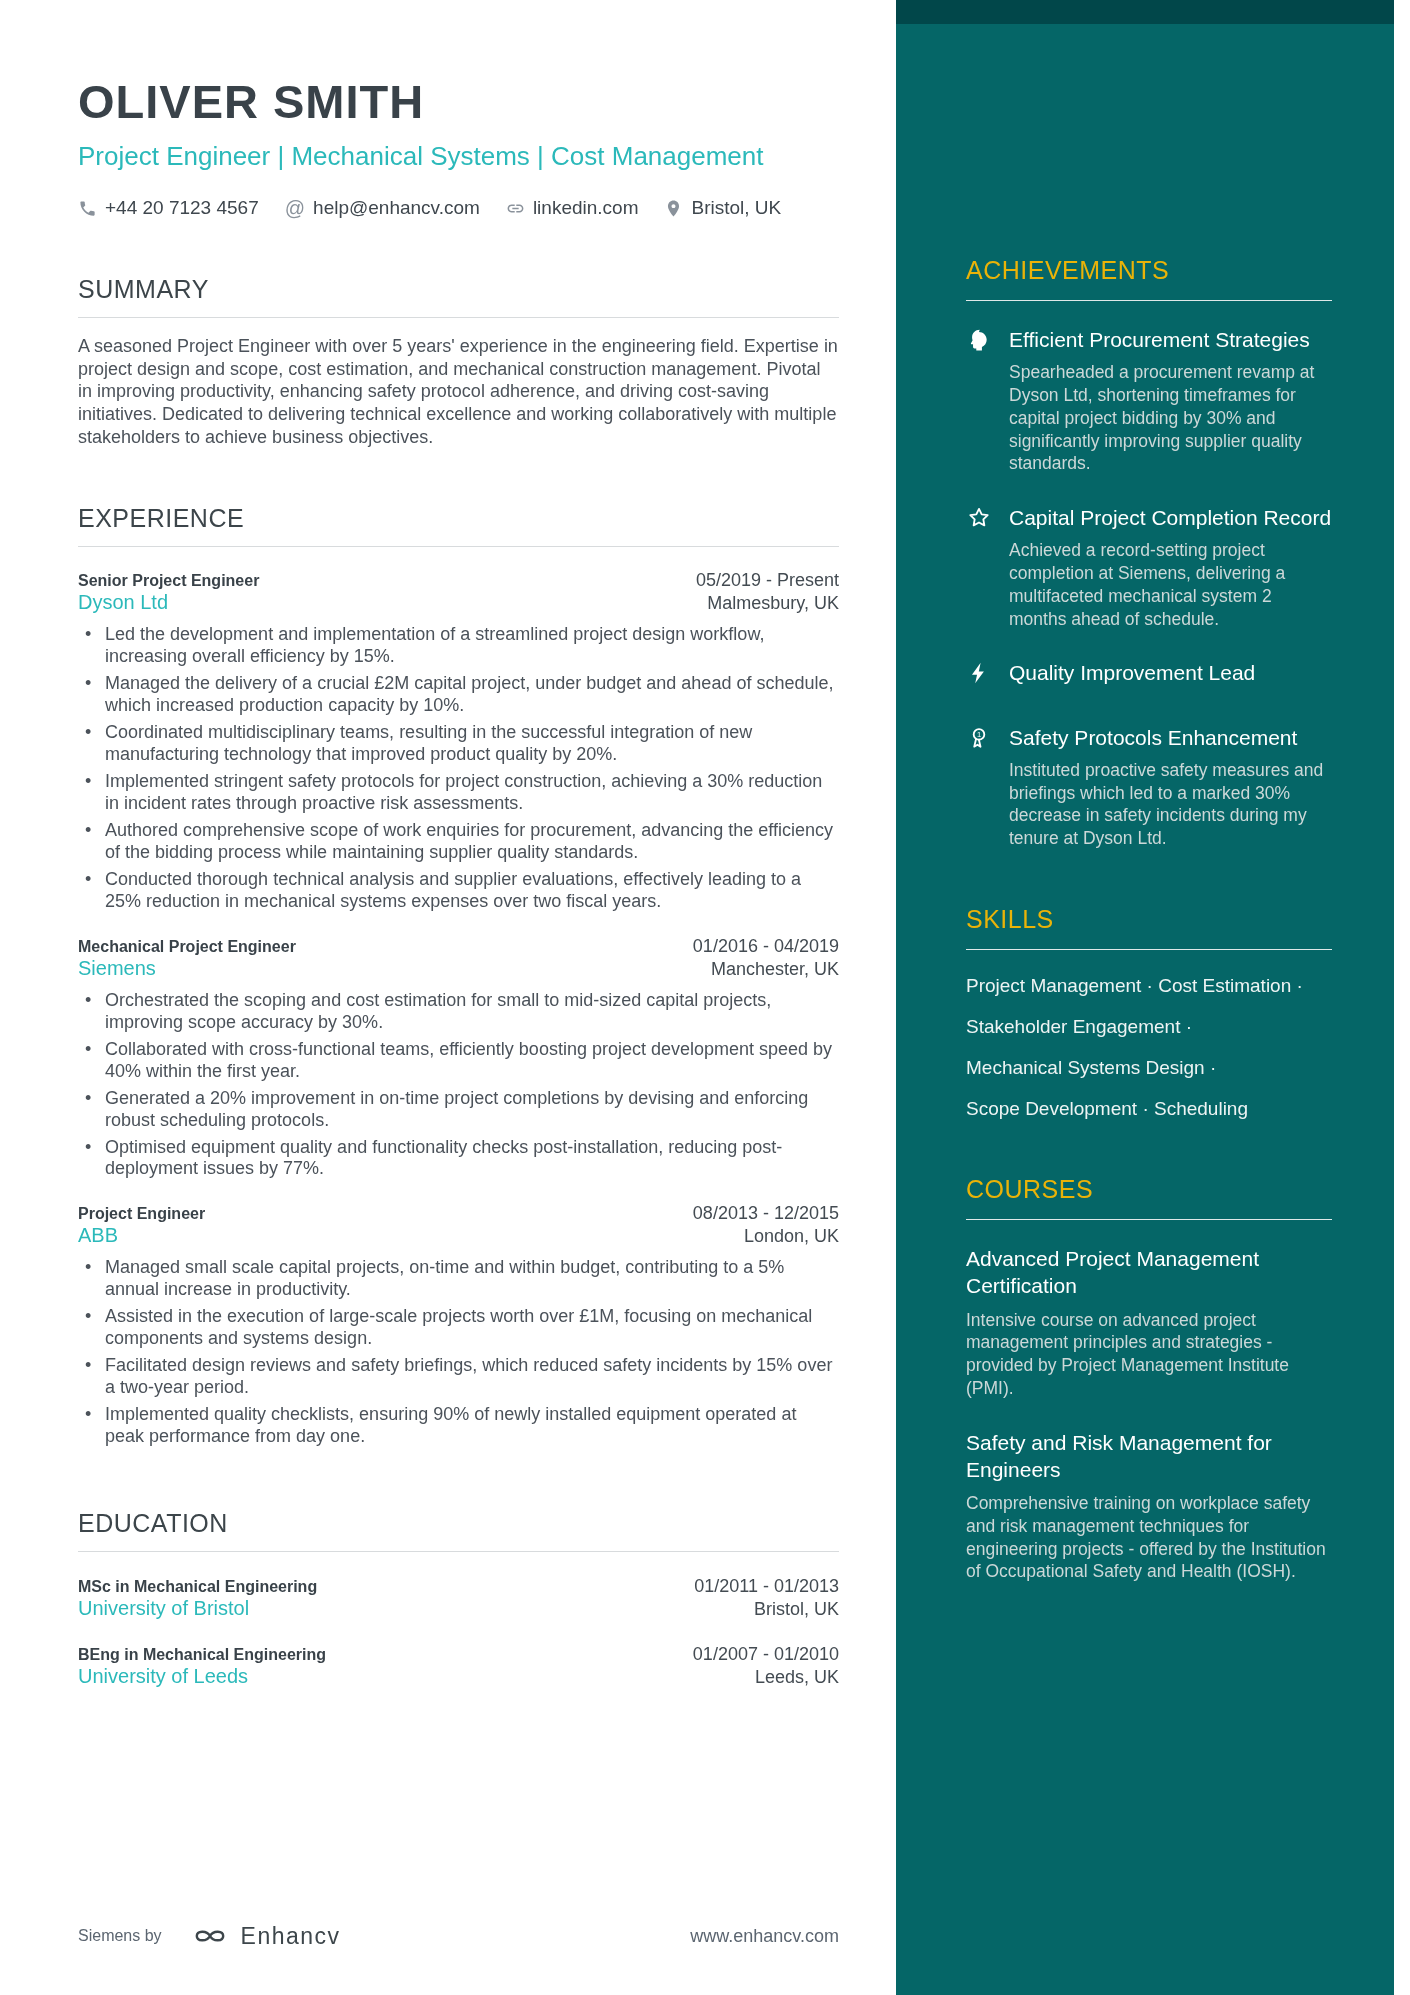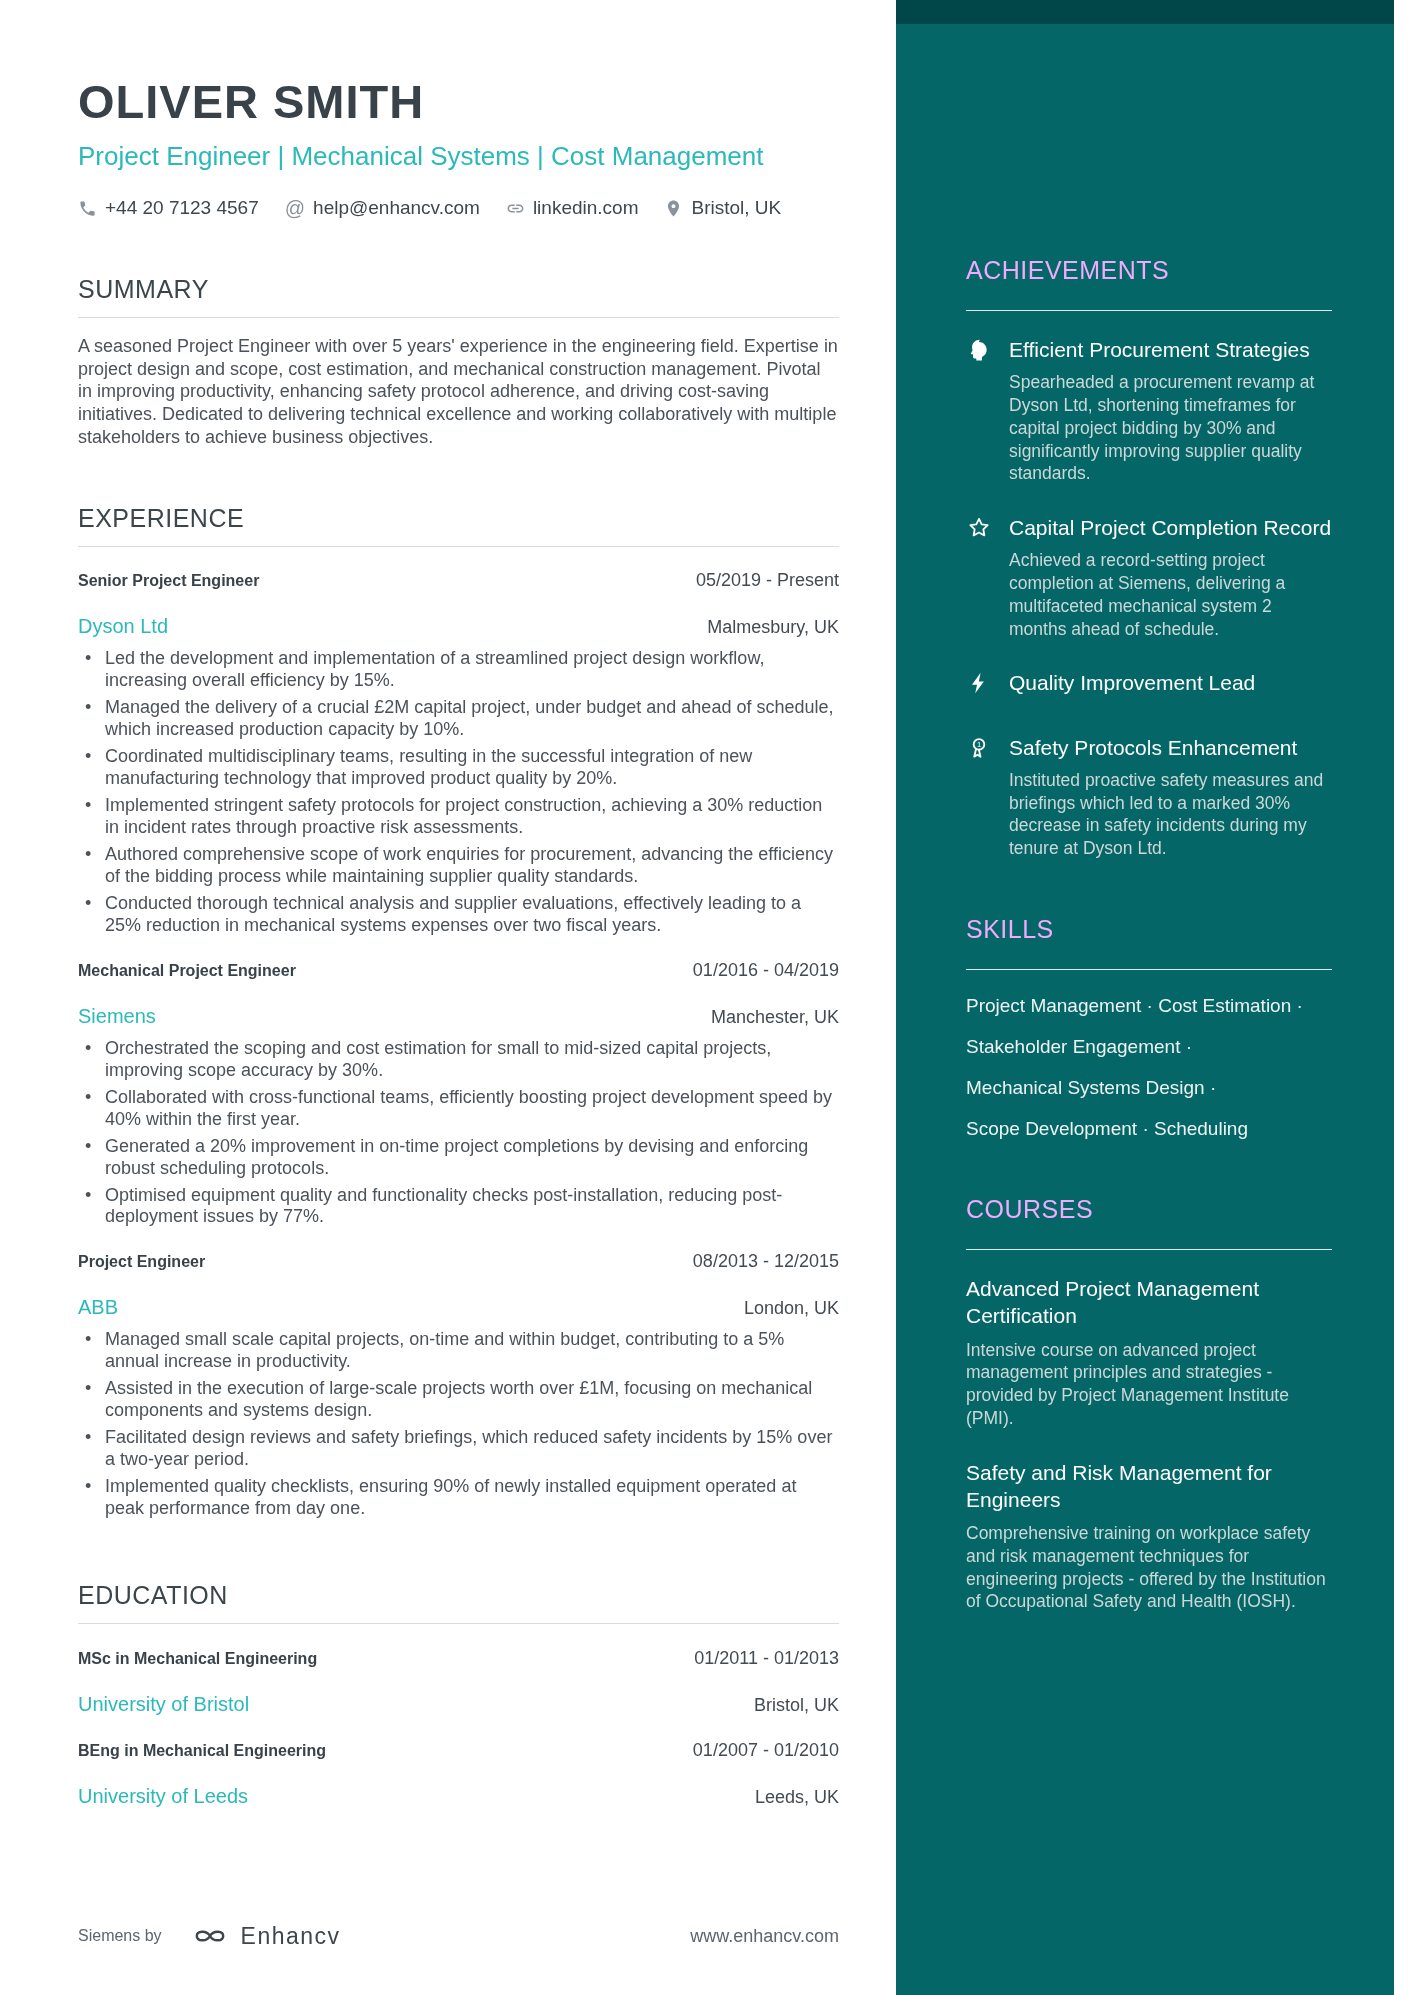--- a/index.html
+++ b/index.html
@@ -16,21 +16,21 @@
   .at-glyph{color:#8a929b;font-size:20px;font-weight:500;line-height:1;}
 
   .section{margin-top:56px;}
   .sec-heading{font-size:25px;font-weight:500;letter-spacing:.5px;color:#3c454a;margin:0;padding-bottom:13px;border-bottom:1px solid #d8dbdd;}
   .summary-text{font-size:18px;line-height:1.26;color:#4b525a;margin:17px 0 0;}
 
   .job{margin-top:23px;}
   .jrow{display:flex;justify-content:space-between;align-items:baseline;}
   .jtitle{font-size:16px;font-weight:600;color:#394249;margin:0;}
   .jdates{font-size:18px;color:#434b52;white-space:nowrap;}
-  .jrow2{display:flex;justify-content:space-between;align-items:baseline;margin-top:24px;text-align:right;}
+  .jrow2{display:flex;justify-content:space-between;align-items:baseline;margin-top:0;text-align:right;}
   .jcompany{font-size:20px;font-weight:500;color:#2bb9ba;}
   .jloc{font-size:18px;color:#434b52;}
   ul.bullets{list-style:none;margin:10px 0 0;padding:0;}
   ul.bullets li{position:relative;padding-left:27px;font-size:18px;line-height:1.22;color:#4b525a;margin-bottom:5px;}
   ul.bullets li::before{content:"•";position:absolute;left:7px;color:#4b525a;}
 
   .edu{margin-top:24px;}
 
   .footer{margin-top:auto;display:flex;align-items:center;}
   .powered{font-size:16px;color:#5b6570;margin-right:26px;}
@@ -38,21 +38,21 @@
   .brand svg{width:44px;height:30px;}
   .brandname{font-size:23px;color:#3d464b;letter-spacing:1.5px;font-weight:500;}
   .site{margin-left:auto;font-size:18px;color:#5b6570;}
 
   
   .sidebar{width:498px;box-sizing:border-box;background:#056667;display:flex;flex-direction:column;}
   .sidebar-topbar{height:24px;background:#01474a;}
   .sidebar-inner{padding:0 62px 40px 70px;}
   .side-section{margin-top:55px;}
   .side-section.first{margin-top:232px;}
-  .side-heading{font-size:25px;font-weight:500;letter-spacing:.5px;color:#f0abfc;margin:0 0 25px;padding-bottom:25px;border-bottom:1px solid #dfe9e9;}
+  .side-heading{font-size:25px;font-weight:500;letter-spacing:.5px;color:#eab308;margin:0 0 25px;padding-bottom:15px;border-bottom:1px solid #dfe9e9;}
   .ach{display:flex;gap:15px;margin-bottom:29px;}
   .ach-icon{flex:0 0 28px;padding-top:1px;}
   .ach-icon svg{width:26px;height:26px;}
   .ach-title{font-size:21px;font-weight:500;color:#ffffff;line-height:1.3;margin:0 0 8px;}
   .ach-text{font-size:17.5px;color:#ccd8d8;line-height:1.3;}
   .skill-line{font-size:19px;color:#eef4f4;margin-bottom:19px;}
   .course{margin-bottom:29px;}
   .course-title{font-size:21px;font-weight:500;color:#ffffff;line-height:1.3;margin:0 0 9px;}
   .course-text{font-size:17.5px;color:#ccd8d8;line-height:1.3;}
 </style>

